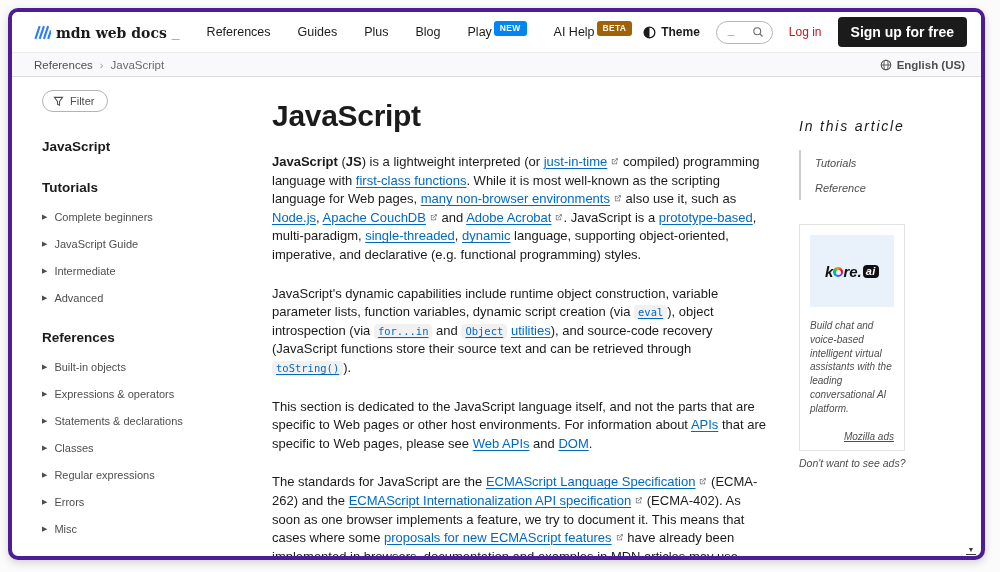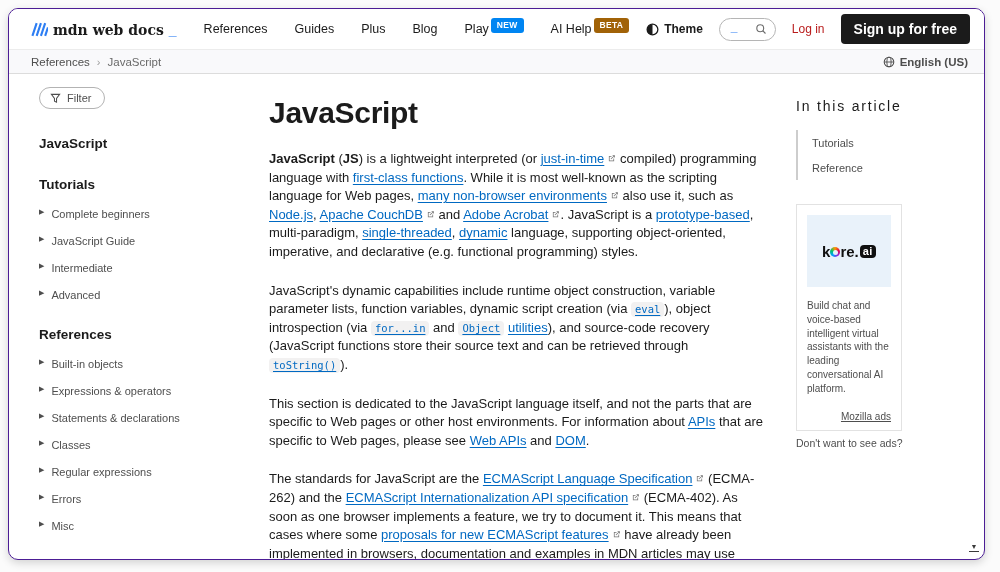--- a/index.html
+++ b/index.html
@@ -1,19 +1,19 @@
 <!DOCTYPE html>
 <html style="--link-blue: #0069c2; --logo-blue: #2d7ef3; --breadcrumb-bg: #f9f9fb; --code-bg: #f2f1f1; --ad-image-bg: #e9f2fa; --signup-bg: #1b1b1b;"><head>
 <meta charset="utf-8">
 <style>
   * { margin:0; padding:0; box-sizing:border-box; }
   html,body { width:1000px; height:572px; overflow:hidden; background:#fbfbfb;
     font-family:"Liberation Sans", sans-serif; color:#1b1b1b; }
   .card { position:absolute; left:8px; top:8px; width:977px; height:552px;
-    background:#fff; border:1px solid #4c1d95; border-radius:10px;
+    background:#fff; border:4px solid #4c1d95; border-radius:10px;
     box-shadow:0 3px 8px rgba(0,0,0,.16); overflow:hidden; }
 
   
   .header { height:40px; display:flex; align-items:center; padding:0 14px 0 22px; background:#fff; }
   .logo { display:flex; align-items:baseline; gap:5px; cursor:pointer; }
   .logo svg { position:relative; top:2px; }
   .logo .logo-text { font-family:"DejaVu Serif", serif; font-weight:700; font-size:14px; color:#1b1b1b; }
   .logo .logo-cursor { color:var(--logo-blue); font-weight:700; font-size:14px; letter-spacing:-1px; }
   nav.primary { display:flex; align-items:center; gap:27px; margin-left:28px; }
   .nav-link { background:none; border:none; font-family:inherit; font-size:12.5px; color:#1b1b1b;
@@ -45,32 +45,32 @@
   
   .content { position:relative; height:485px; }
   .sidebar { position:absolute; left:30px; top:0; width:225px; }
   .filter-btn { margin-top:13px; display:inline-flex; align-items:center; gap:6px;
     border:1px solid #b3b3b3; border-radius:12px; padding:4px 13px 4px 10px;
     background:#fff; font-family:inherit; font-size:11px; color:#4e4e4e; cursor:pointer; }
   .sb-title { font-size:13.5px; font-weight:700; margin-top:27px; }
   .sb-heading { font-size:13.5px; font-weight:700; margin-top:26px; margin-bottom:16px; }
   .sb-list { list-style:none; }
   .sb-list li { font-size:11px; color:#4e4e4e; margin-bottom:15px; display:flex;
-    gap:7px; cursor:pointer; }
+    align-items:center; gap:7px; cursor:pointer; }
   .sb-marker { font-size:7px; color:#4e4e4e; }
 
   .main { position:absolute; left:260px; top:0; width:500px; }
   .main h1 { font-size:30px; font-weight:700; margin-top:22px; letter-spacing:-.3px; }
   .main p { margin-top:20px; font-size:13px; line-height:18.6px; }
   .main a { color:var(--link-blue); text-decoration:underline; text-underline-offset:2px; cursor:pointer; }
   a.code-link { font-family:"DejaVu Sans Mono", monospace; font-size:10.5px;
     background:var(--code-bg); padding:1px 4px 2px; border-radius:4px; }
   .ext-icon { color:#757575; margin-left:3px; }
 
-  .rail { position:absolute; left:787px; top:0; width:175px; }
+  .rail { position:absolute; left:787px; top:17px; width:175px;font-style:italic; }
   .toc-heading { margin-top:24px; font-size:14px; letter-spacing:1.8px; font-weight:400; }
   .toc-list { list-style:none; margin-top:16px; border-left:2px solid #cdcdcd; padding-left:14px; }
   .toc-list li { font-size:11px; color:#4e4e4e; padding:7px 0 6px; cursor:pointer; }
   .ad-box { margin-top:24px; width:106px; border:1px solid #e2e2e2; background:#fff;
     padding:10px 10px 8px; }
   .ad-img { height:72px; background:var(--ad-image-bg); display:flex; align-items:center;
     justify-content:center; cursor:pointer; }
   .ad-logo { font-size:15px; font-weight:700; color:#101010; display:flex; align-items:center; }
   .ring { width:10px; height:10px; border-radius:50%; display:inline-block; position:relative; top:1px;
     background:conic-gradient(#ff9a00,#e1004c,#8a2be2,#00a2ff,#00c26a,#ff9a00); }

